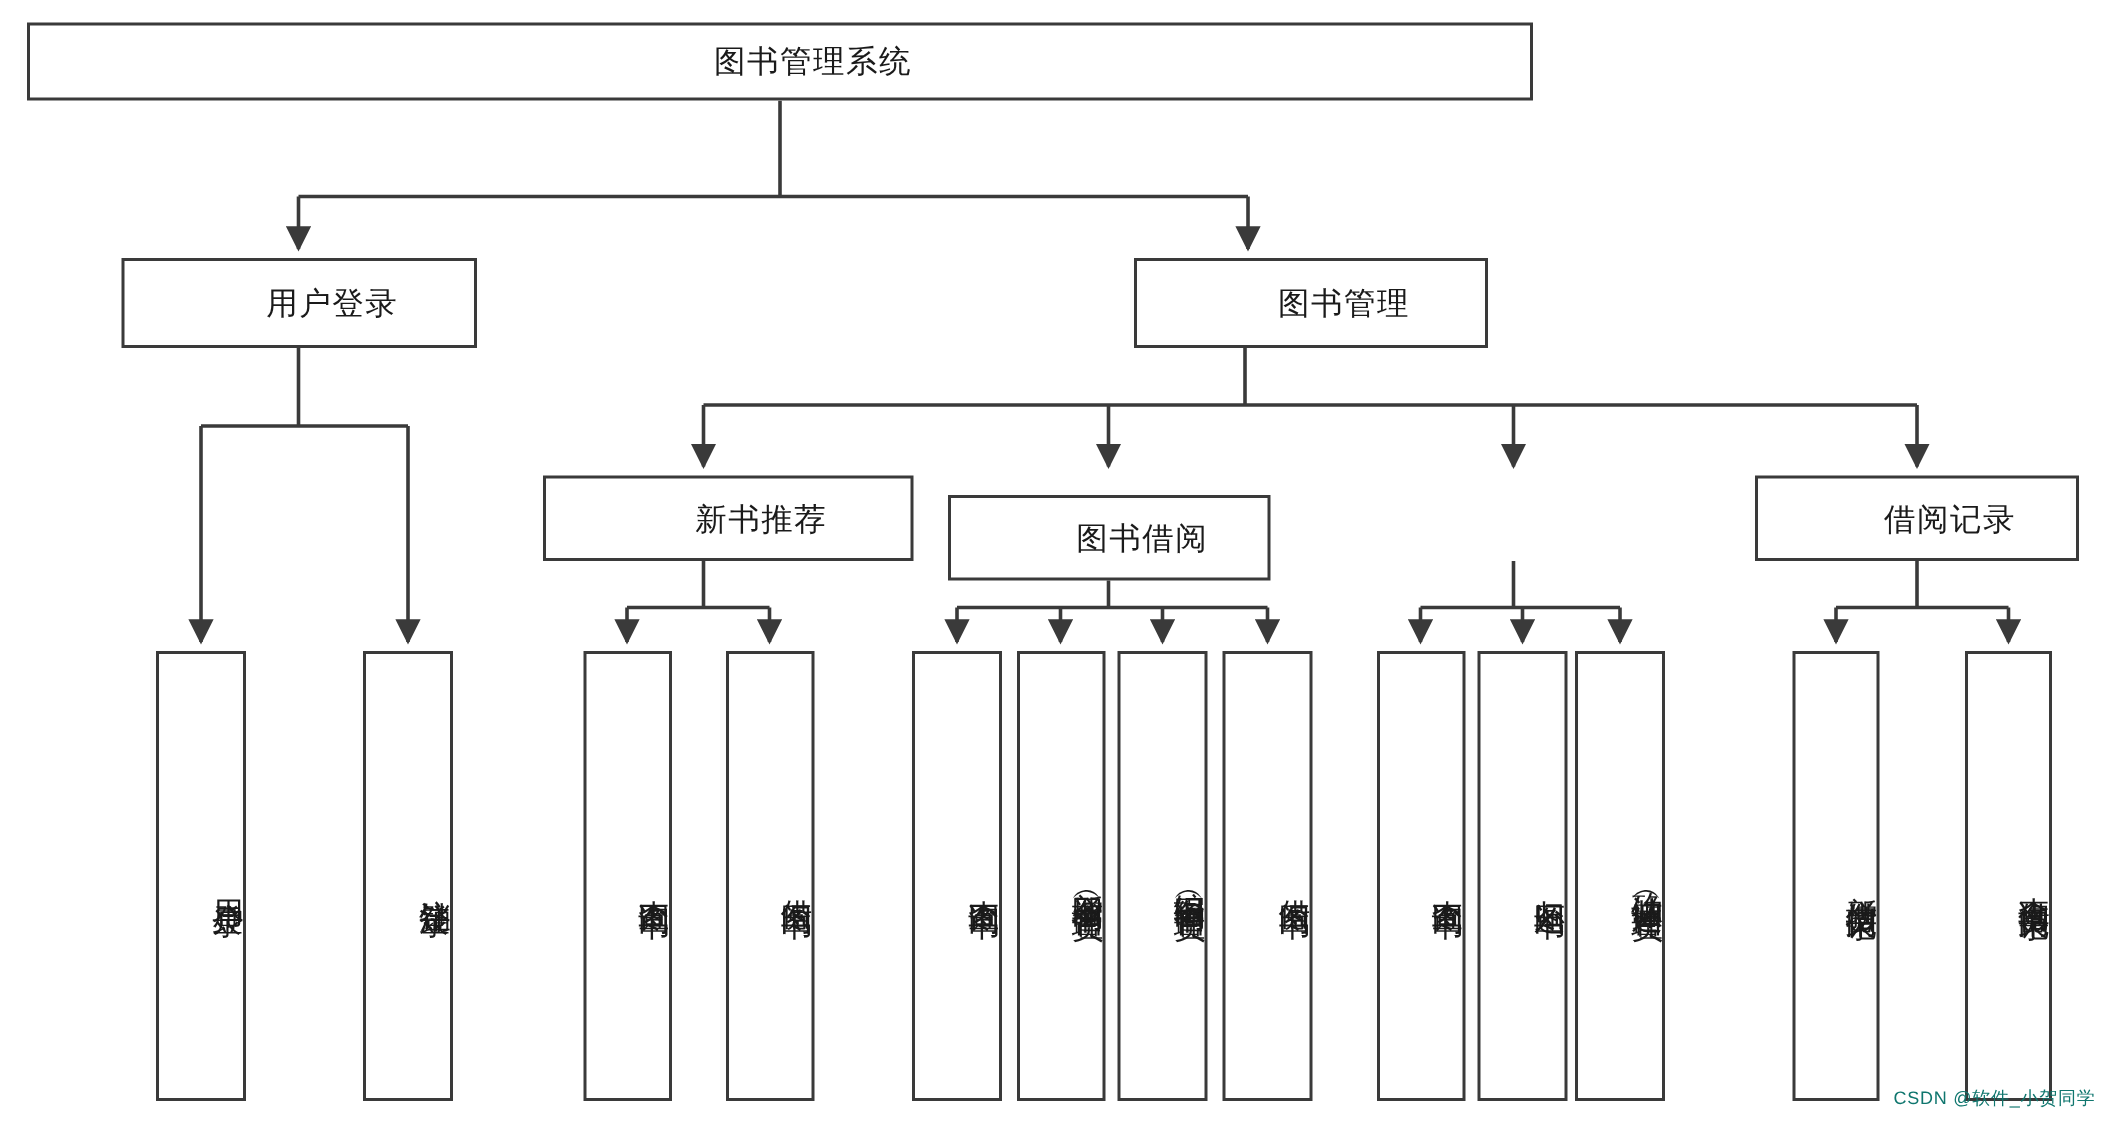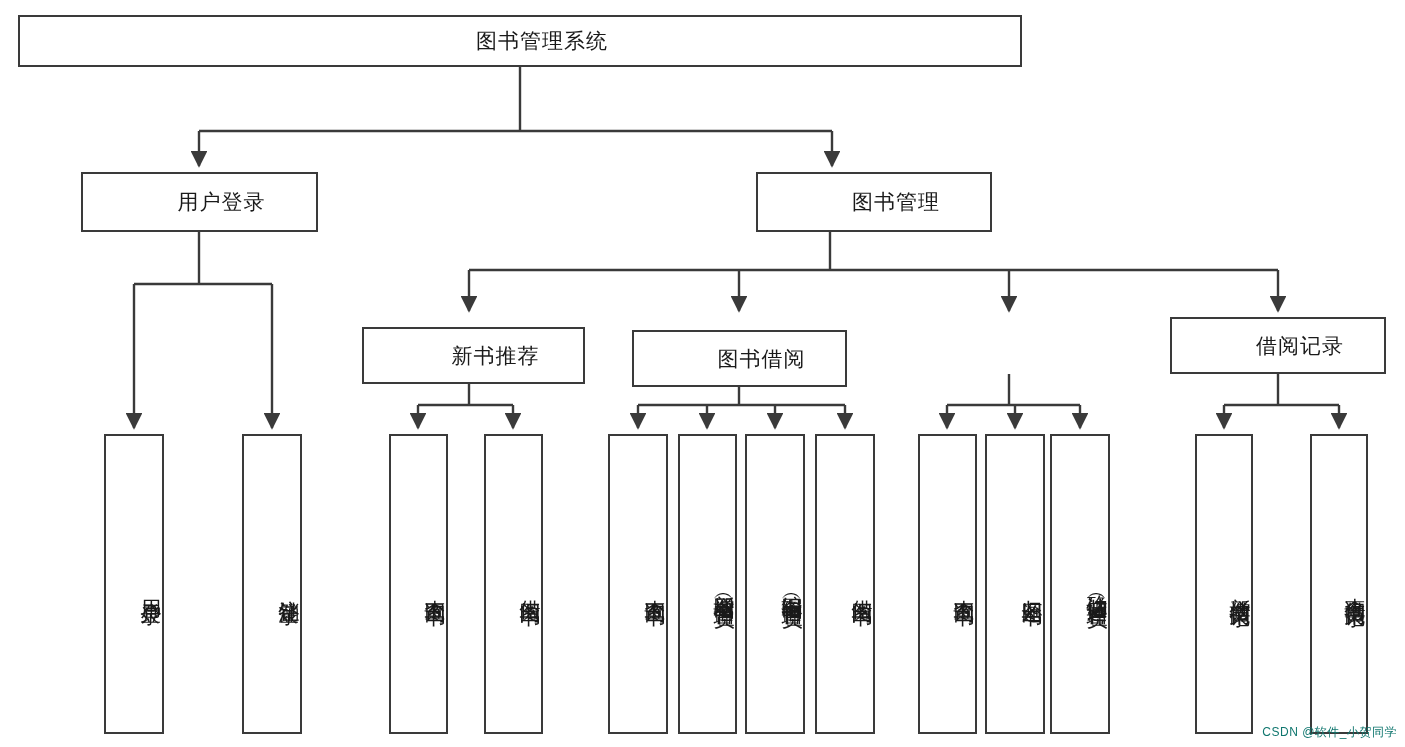--- a/index.html
+++ b/index.html
@@ -123,21 +123,21 @@
     <span class="node-label">图书管理系统</span>
   </div>
 
   <div class="node-box horizontal" style="left:81px; top:172px; width:237px; height:60px;">
     <span class="node-label">用户登录</span>
   </div>
   <div class="node-box horizontal" style="left:712px; top:172px; width:236px; height:60px;margin-left:44px;">
     <span class="node-label">图书管理</span>
   </div>
 
-  <div class="node-box horizontal" style="left:362px; top:327px; width:223px; height:57px;">
+  <div class="node-box horizontal" style="left:362px; top:317px; width:247px; height:57px;">
     <span class="node-label">新书推荐</span>
   </div>
   <div class="node-box horizontal" style="left:632px; top:330px; width:215px; height:57px;">
     <span class="node-label">图书借阅</span>
   </div>
   <div class="node-box horizontal" style="left:1170px; top:317px; width:216px; height:57px;">
     <span class="node-label">借阅记录</span>
   </div>
 
   <div class="node-box vertical" style="left:104px; top:434px; width:60px; height:300px;">

